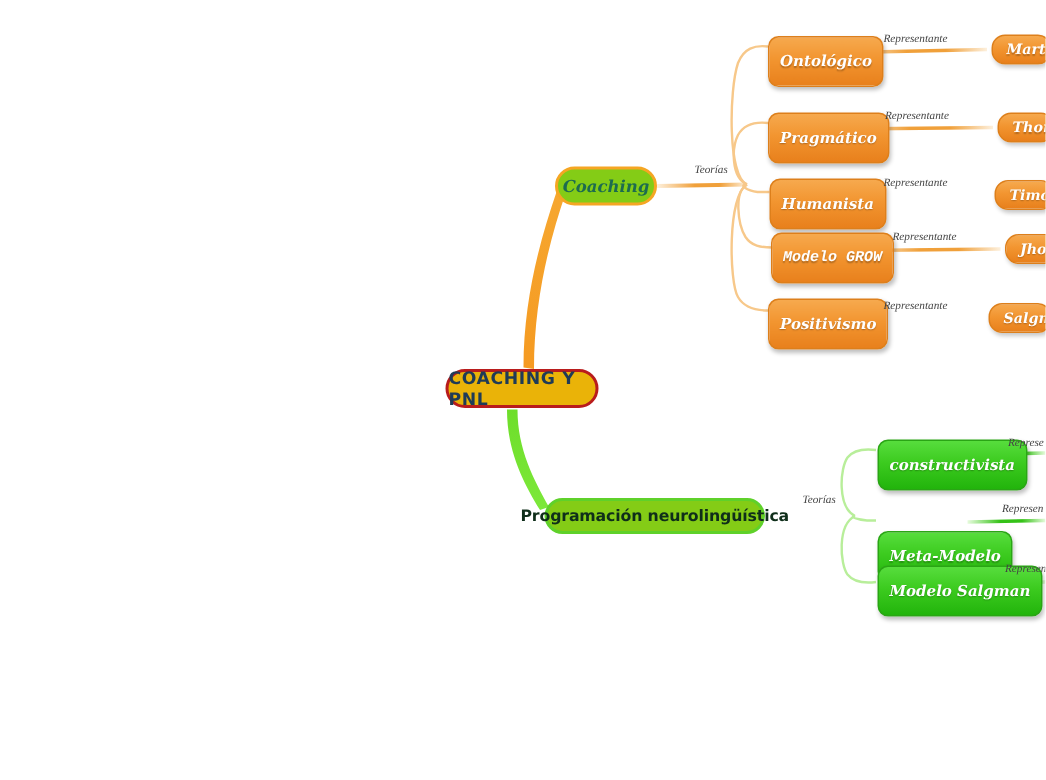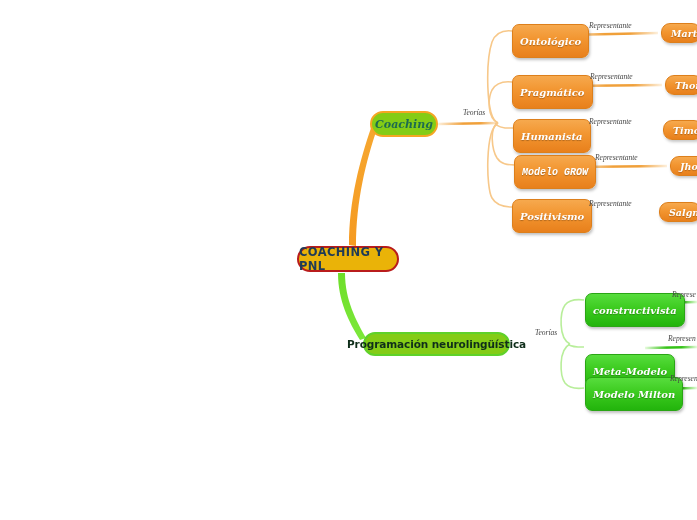--- a/index.html
+++ b/index.html
@@ -226,15 +226,15 @@
   <span>constructivista</span>
 </div>
 <div class="edge-label" style="left:672px;top:290px;width:25px;">Represe</div>
 
 <div class="pill green" style="left:585px;top:337px;height:33px;margin-top:17px;">
   <span>Meta-Modelo</span>
 </div>
 <div class="edge-label" style="left:668px;top:334px;width:29px;">Represen</div>
 
 <div class="pill green" style="left:585px;top:377px;height:21px;">
-  <span>Modelo Milton</span>
+  <span>Modelo Salgman</span>
 </div>
 <div class="edge-label" style="left:670px;top:374px;width:27px;">Represen</div>
 
 </body></html>

